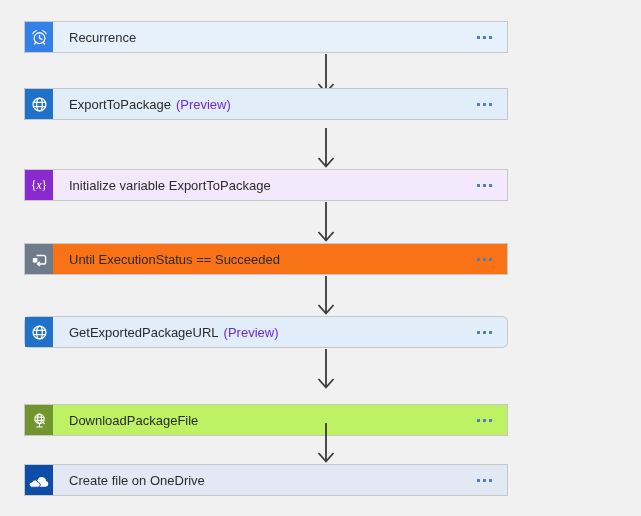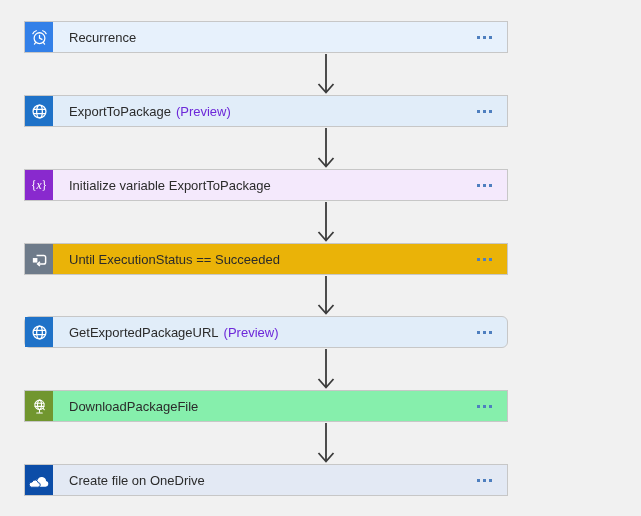--- a/index.html
+++ b/index.html
@@ -77,21 +77,21 @@
         <span class="dot"></span>
           <span class="dot"></span>
           <span class="dot"></span>
       </span>
     </div>
   </div>
     <svg width="24" height="42" class="connector" style="left: 314px; top: 53px;">
       <path d="M12 1 V39" stroke="#3A3A3A" stroke-width="1.8" fill="none"></path>
       <path d="M4.5 31 L12 39.5 L19.5 31" stroke="#3A3A3A" stroke-width="1.8" fill="none"></path>
     </svg>
-    <div class="card" style="top: 95px; background: rgb(225, 237, 249); border-color: rgb(199, 199, 199);">
+    <div class="card" style="top: 88px; background: rgb(225, 237, 249); border-color: rgb(199, 199, 199);">
     <div class="icon-block" style="background: rgb(31, 114, 200);">
         <svg width="19" height="19" viewBox="0 0 18 18">
           <g stroke="#fff" fill="none" stroke-width="1.2">
             <circle cx="9" cy="9" r="6.1"></circle>
             <ellipse cx="9" cy="9" rx="2.7" ry="6.1"></ellipse>
             <path d="M3.4 6.9 H14.6 M3.4 11.1 H14.6"></path>
           </g>
         </svg>
       </div>
     <div class="title-wrap">
@@ -125,21 +125,21 @@
         <span class="dot"></span>
           <span class="dot"></span>
           <span class="dot"></span>
       </span>
     </div>
   </div>
     <svg width="24" height="42" class="connector" style="left: 314px; top: 201px;">
       <path d="M12 1 V39" stroke="#3A3A3A" stroke-width="1.8" fill="none"></path>
       <path d="M4.5 31 L12 39.5 L19.5 31" stroke="#3A3A3A" stroke-width="1.8" fill="none"></path>
     </svg>
-    <div class="card" style="top: 243px; background: #eab308; border-color: rgb(199, 199, 199); text-align: right;">
+    <div class="card" style="top: 243px; background: #f97316; border-color: rgb(199, 199, 199); text-align: right;">
     <div class="icon-block" style="background: rgb(110, 123, 138);">
         <svg width="19" height="19" viewBox="0 0 18 18">
           <path d="M6.2 5.2 H13.1 A1.7 1.7 0 0 1 14.8 6.9 V11.5 A1.7 1.7 0 0 1 13.1 13.2 H7.4" fill="none" stroke="#fff" stroke-width="1.4"></path>
           <path d="M9.4 11.1 L7.2 13.2 L9.4 15.1" fill="none" stroke="#fff" stroke-width="1.4"></path>
           <rect x="2.7" y="7.6" width="4.3" height="4.3" fill="#fff"></rect>
         </svg>
       </div>
     <div class="title-wrap">
       <span class="title">Until ExecutionStatus == Succeeded</span>
 
@@ -175,21 +175,21 @@
         <span class="dot"></span>
           <span class="dot"></span>
           <span class="dot"></span>
       </span>
     </div>
   </div>
     <svg width="24" height="42" class="connector" style="left: 314px; top: 348px;">
       <path d="M12 1 V39" stroke="#3A3A3A" stroke-width="1.8" fill="none"></path>
       <path d="M4.5 31 L12 39.5 L19.5 31" stroke="#3A3A3A" stroke-width="1.8" fill="none"></path>
     </svg>
-    <div class="card" style="top: 390px; background: #86efac; border-color: rgb(199, 199, 199);">
+    <div class="card" style="top: 404px; background: #bef264; border-color: rgb(199, 199, 199);">
     <div class="icon-block" style="background: rgb(113, 150, 47);">
         <svg width="19" height="19" viewBox="0 0 18 18">
           <g stroke="#fff" fill="none" stroke-width="1.05" stroke-linecap="round">
             <circle cx="9" cy="7.4" r="4.4"></circle>
             <ellipse cx="9" cy="7.4" rx="1.9" ry="4.4"></ellipse>
             <path d="M4.8 5.9 H13.2 M4.8 8.9 H13.2"></path>
             <path d="M12.4 10.8 L13.5 12"></path>
             <path d="M9 11.8 V14.4"></path>
             <path d="M6.4 15.1 H11.6"></path>
           </g>

